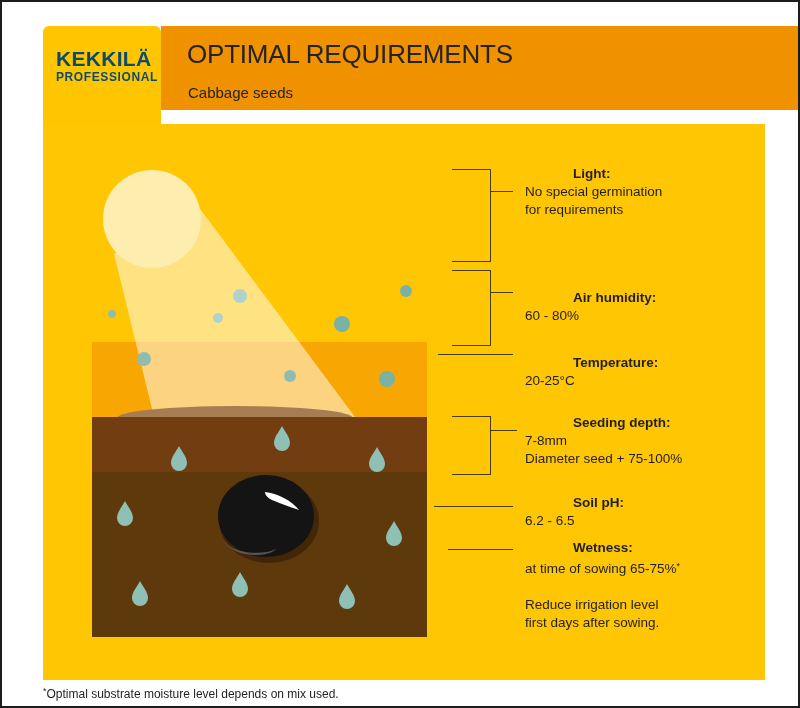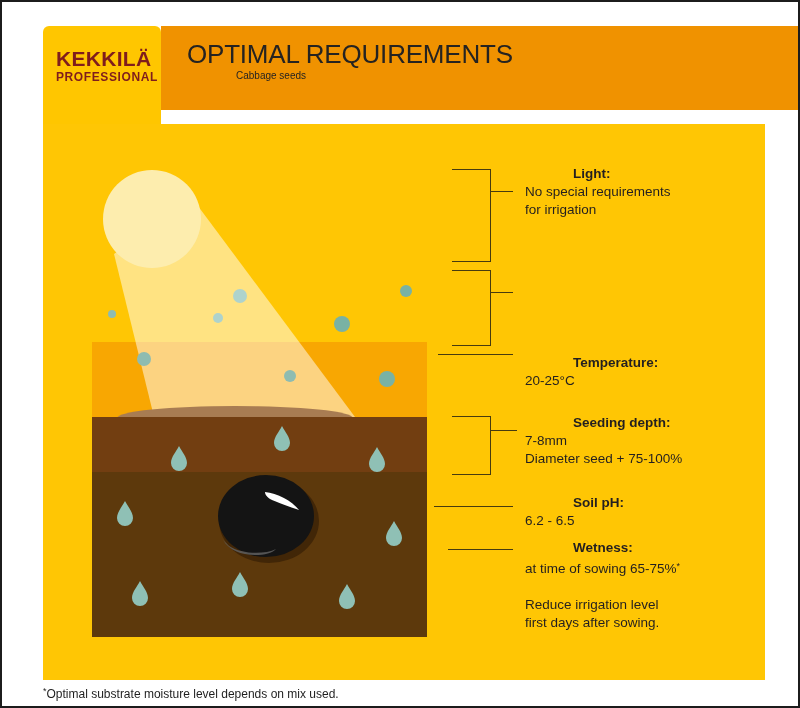--- a/index.html
+++ b/index.html
@@ -3,26 +3,26 @@
 <meta charset="utf-8">
 <style>
   html,body{margin:0;padding:0;background:#fff;}
   .frame{
     position:relative;width:800px;height:708px;box-sizing:border-box;
     background:var(--page_bg);border:2px solid var(--frame_border);
     font-family:"Liberation Sans",sans-serif;overflow:hidden;
   }
   
   .logo-box{position:absolute;left:41px;top:24px;width:118px;height:104px;
-    background:var(--logo_bg);color:#7f1d1d;border-radius:6px;}
+    background:var(--logo_bg);color:#0c4a6e;border-radius:6px;}
   .logo-name{position:absolute;left:13px;top:21px;font-size:21px;font-weight:bold;letter-spacing:.3px;}
   .logo-tagline{position:absolute;left:13px;top:44px;font-size:12px;font-weight:bold;letter-spacing:.6px;}
   .header-band{position:absolute;left:159px;top:24px;width:728px;height:84px;background:var(--header_bg);color:#252321;}
   .title{position:absolute;left:26px;top:13px;font-size:26px;letter-spacing:-.2px;white-space:nowrap;}
-  .subtitle{position:absolute;left:27px;top:44px;font-size:10px;margin-left:48px;}
+  .subtitle{position:absolute;left:27px;top:58px;font-size:15px;}
   
   .panel{position:absolute;left:41px;top:122px;width:722px;height:556px;background:var(--panel_bg);}
   .panel svg{position:absolute;left:0;top:0;}
   
   .bracket{position:absolute;border:1.5px solid var(--line);border-left:none;background:transparent;}
   .hline{position:absolute;border-top:1.5px solid var(--line);height:0;}
   
   .req{position:absolute;color:var(--text_dark);font-size:13.5px;line-height:18px;}
   .req .label{font-weight:bold;margin-left:48px;}
   .req .gap{height:18px;}
@@ -94,24 +94,28 @@
   <div class="bracket" style="left:450px;top:268px;width:38px;height:74px;"></div>
   <div class="hline" style="left:488px;top:290px;width:23px;"></div>
   <div class="hline" style="left:436px;top:352px;width:75px;"></div>
   <div class="bracket" style="left:450px;top:414px;width:38px;height:57px;"></div>
   <div class="hline" style="left:488px;top:428px;width:27px;"></div>
   <div class="hline" style="left:432px;top:504px;width:79px;"></div>
   <div class="hline" style="left:446px;top:547px;width:65px;"></div>
 
   <div class="req" style="left:523px;top:163px;">
     <div class="label">Light:</div>
-    <div class="line">No special requirements</div>
-    <div class="line">for irrigation</div>
+    <div class="line">No special germination</div>
+    <div class="line">for requirements</div>
   </div>
 
+  <div class="req" style="left:523px;top:287px;">
+    <div class="label">Air humidity:</div>
+    <div class="line">60 - 80%</div>
+  </div>
 
   <div class="req" style="left:523px;top:352px;">
     <div class="label">Temperature:</div>
     <div class="line">20-25°C</div>
   </div>
 
   <div class="req" style="left:523px;top:412px;">
     <div class="label">Seeding depth:</div>
     <div class="line">7-8mm</div>
     <div class="line">Diameter seed + 75-100%</div>

